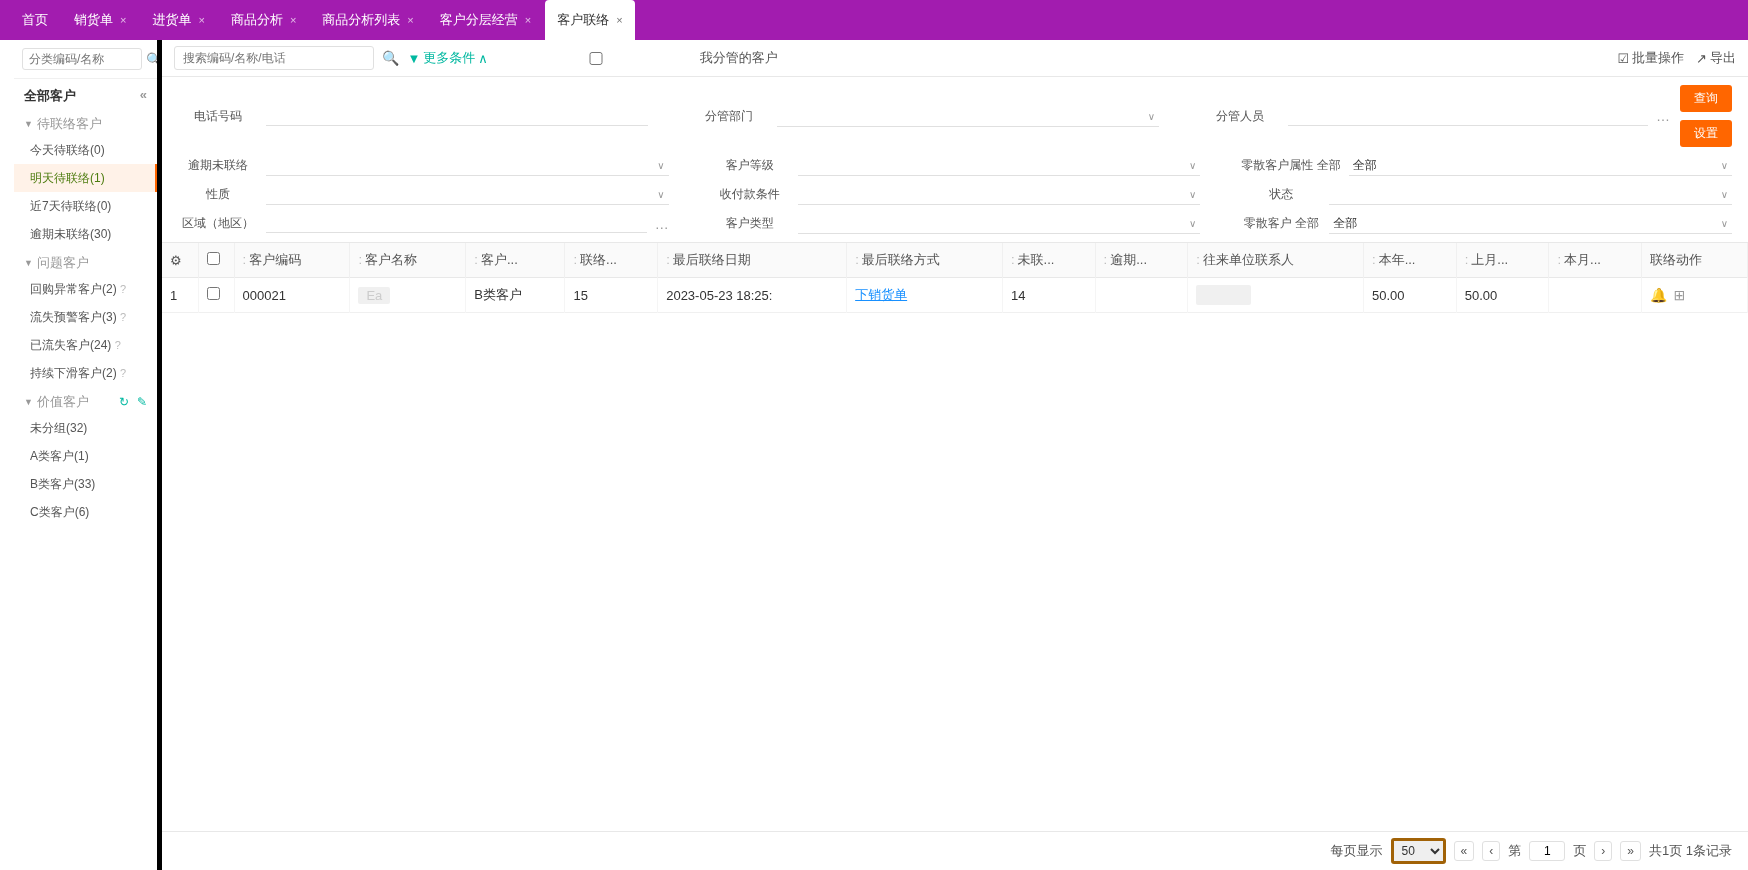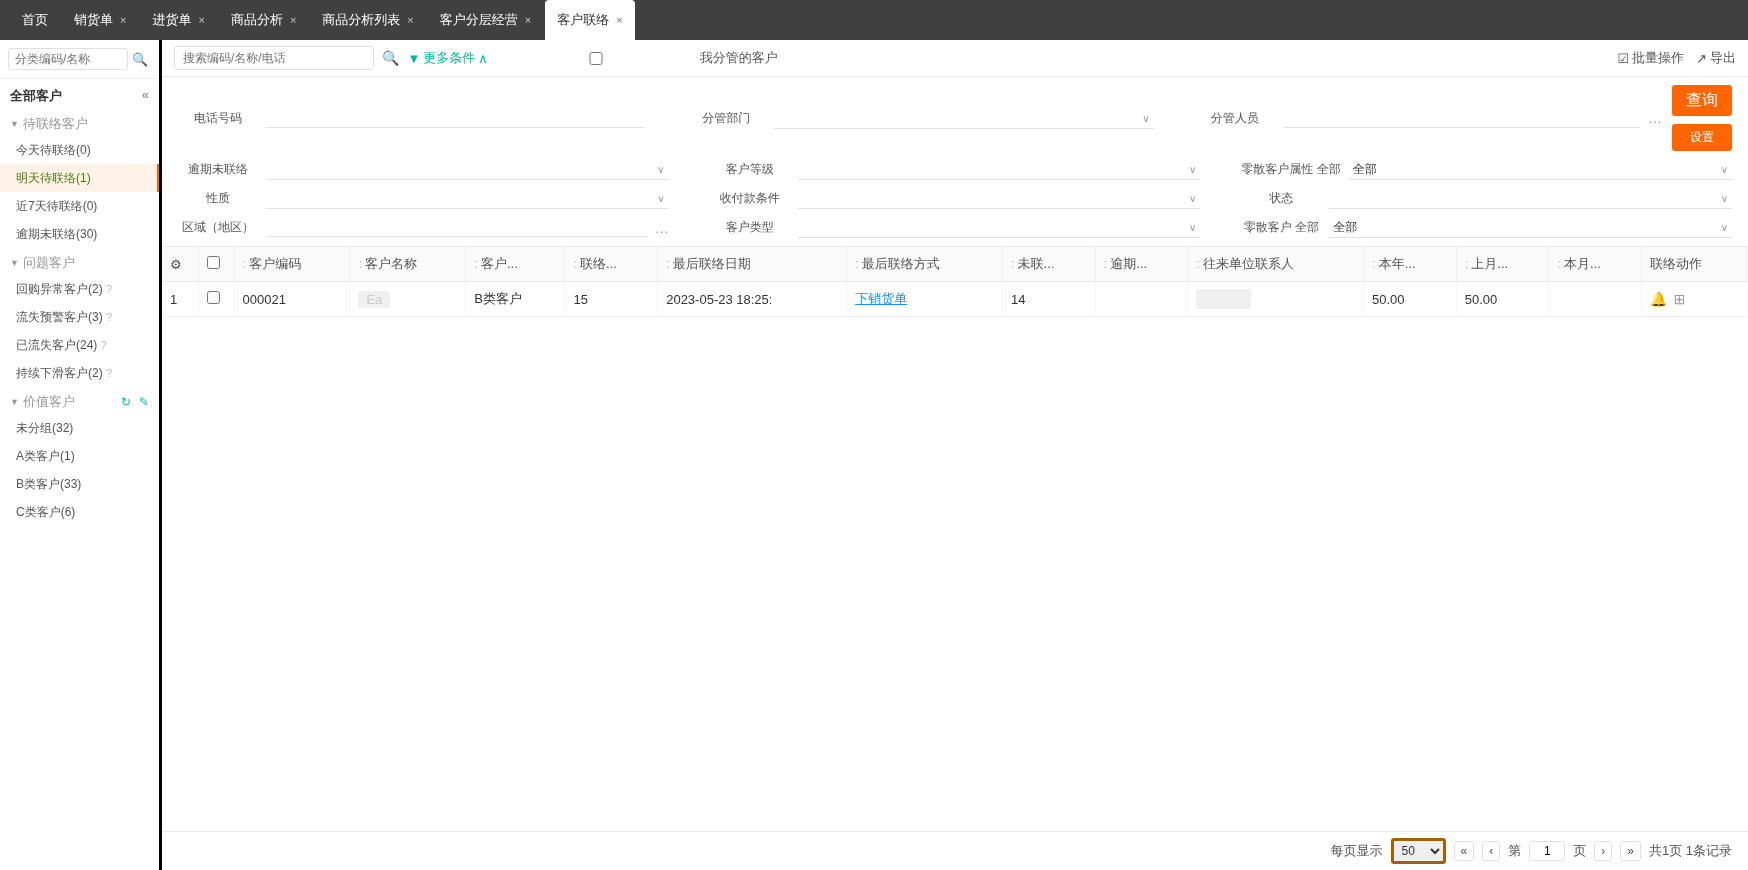--- a/index.html
+++ b/index.html
@@ -1,20 +1,20 @@
 <!DOCTYPE html>
 <html><head>
   <meta charset="utf-8">
   <style>
     * { box-sizing: border-box; margin: 0; padding: 0; font-family: "Microsoft YaHei", "PingFang SC", sans-serif; font-size: 13px; }
     body { background: #f5f5f5; overflow: hidden; }
 
     
     .top-nav {
-      background: #404040;
+      background: #a21caf;
       height: 40px;
       display: flex;
       align-items: center;
       padding: 0 10px;
       gap: 2px;
     }
     .nav-item {
       color: white;
       padding: 0 12px;
       height: 40px;
@@ -31,23 +31,24 @@
     
     .main-layout {
       display: flex;
       height: calc(100vh - 40px);
     }
 
     
     .sidebar {
       width: 162px;
       background: white;
-      border-right: 3px solid #000000;
+      border-right: 5px solid #000000;
       overflow-y: auto;
       flex-shrink: 0;
+      padding-left: 14px;
     }
     .sidebar-search {
       padding: 8px;
       display: flex;
       align-items: center;
       border-bottom: 1px solid #f0f0f0;
     }
     .sidebar-search input {
       border: 1px solid #e0e0e0;
       border-radius: 3px;
@@ -199,21 +200,21 @@
       pointer-events: none;
     }
     .filter-divider { width: 1px; margin: 0 20px; }
     .query-btn {
       background: #ff6600;
       color: white;
       border: none;
       border-radius: 3px;
       padding: 5px 14px;
       cursor: pointer;
-      font-size: 16px;
+      font-size: 12px;
     }
     .reset-btn {
       background: #ff6600;
       color: white;
       border: none;
       border-radius: 3px;
       padding: 5px 14px;
       cursor: pointer;
       font-size: 12px;
       margin-top: 4px;

